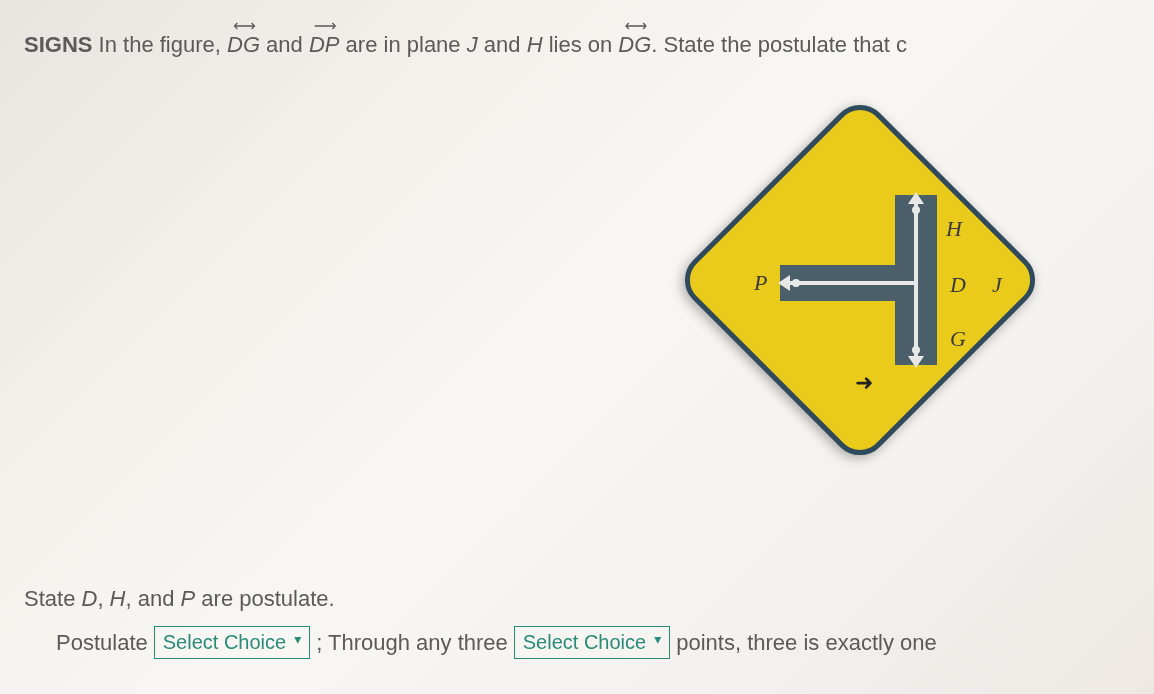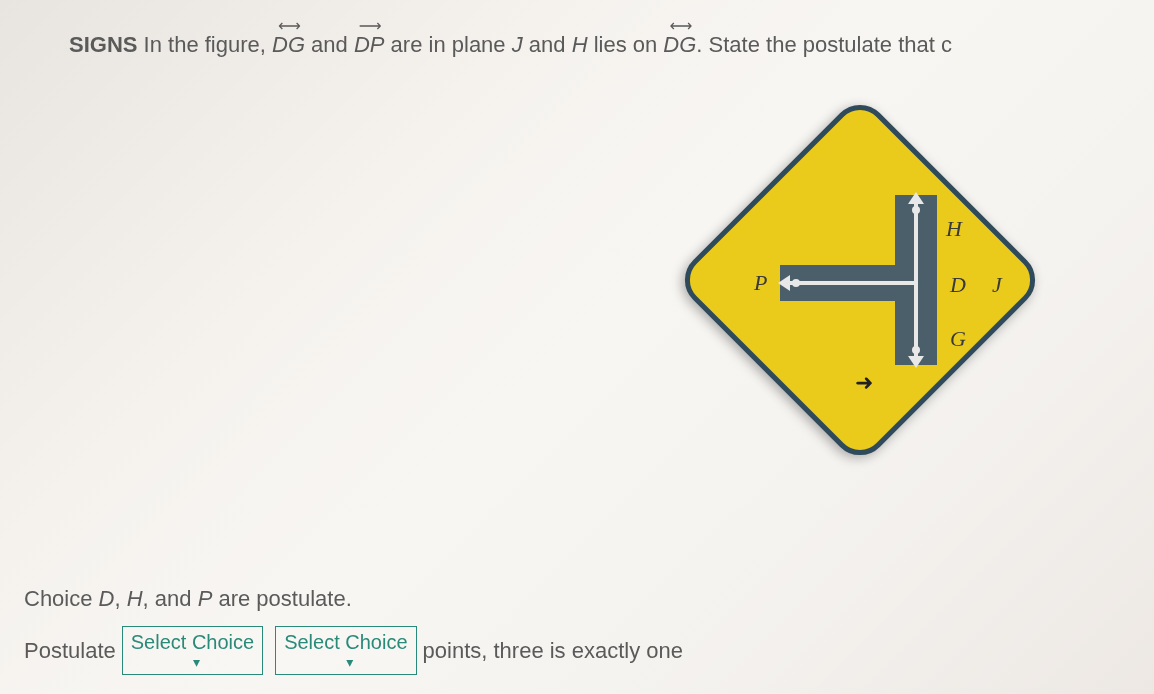--- a/index.html
+++ b/index.html
@@ -15,21 +15,21 @@
     .problem-text {
       position: absolute;
       top: 28px;
       left: 24px;
       right: 0;
       font-size: 22px;
       line-height: 1.5;
       color: #5a5a5a;
       white-space: nowrap;
     }
-    .problem-text b { font-weight: 700; margin-left: 45px; }
+    .problem-text b { font-weight: 700; }
     .math-over {
       position: relative;
       display: inline-block;
       font-style: italic;
     }
     .math-over .arrow-over {
       position: absolute;
       top: -10px;
       left: -2px;
       right: -2px;
@@ -126,32 +126,31 @@
     .line1 {
       font-size: 22px;
       margin-bottom: 14px;
     }
     .line2 {
       font-size: 22px;
       display: flex;
       align-items: center;
       flex-wrap: nowrap;
       white-space: nowrap;
+      margin-left: 32px;
     }
     .select-box {
       display: inline-flex;
-      align-items: center;
       border: 1px solid #2a8a7a;
       padding: 4px 8px;
       margin: 0 6px;
       color: #2a8a7a;
       font-size: 20px;
       cursor: pointer;
       background: rgba(255,255,255,0.1);
-      flex-direction: column;
     }
     .chevron {
       display: inline-block;
       margin-left: 8px;
       font-size: 14px;
       color: #2a8a7a;
     }
   </style>
 </head>
 <body>
@@ -179,27 +178,28 @@
   <div class="label" style="top:96px; left:246px;">H</div>
   <div class="label" style="top:152px; left:250px;">D</div>
   <div class="label" style="top:152px; left:292px;">J</div>
   <div class="label" style="top:206px; left:250px;">G</div>
   <div class="label" style="top:150px; left:54px;">P</div>
   <div class="cursor" style="top:250px; left:155px;">➜</div>
 </div>
 
 <div class="bottom-section">
   <div class="line1">
-    <span>Choice </span><span class="italic">D</span><span>, </span><span class="italic">H</span><span>, and </span><span class="italic">P</span><span> are postulate.</span>
+    <span>State </span><span class="italic">D</span><span>, </span><span class="italic">H</span><span>, and </span><span class="italic">P</span><span> are postulate.</span>
   </div>
   <div class="line2">
     <span>Postulate</span>
     <span class="select-box">
       <span>Select Choice</span>
       <span class="chevron">▾</span>
     </span>
+    <span>; Through any three</span>
     <span class="select-box">
       <span>Select Choice</span>
       <span class="chevron">▾</span>
     </span>
     <span>points, three is exactly one</span>
   </div>
 </div>
 
 </body></html>

